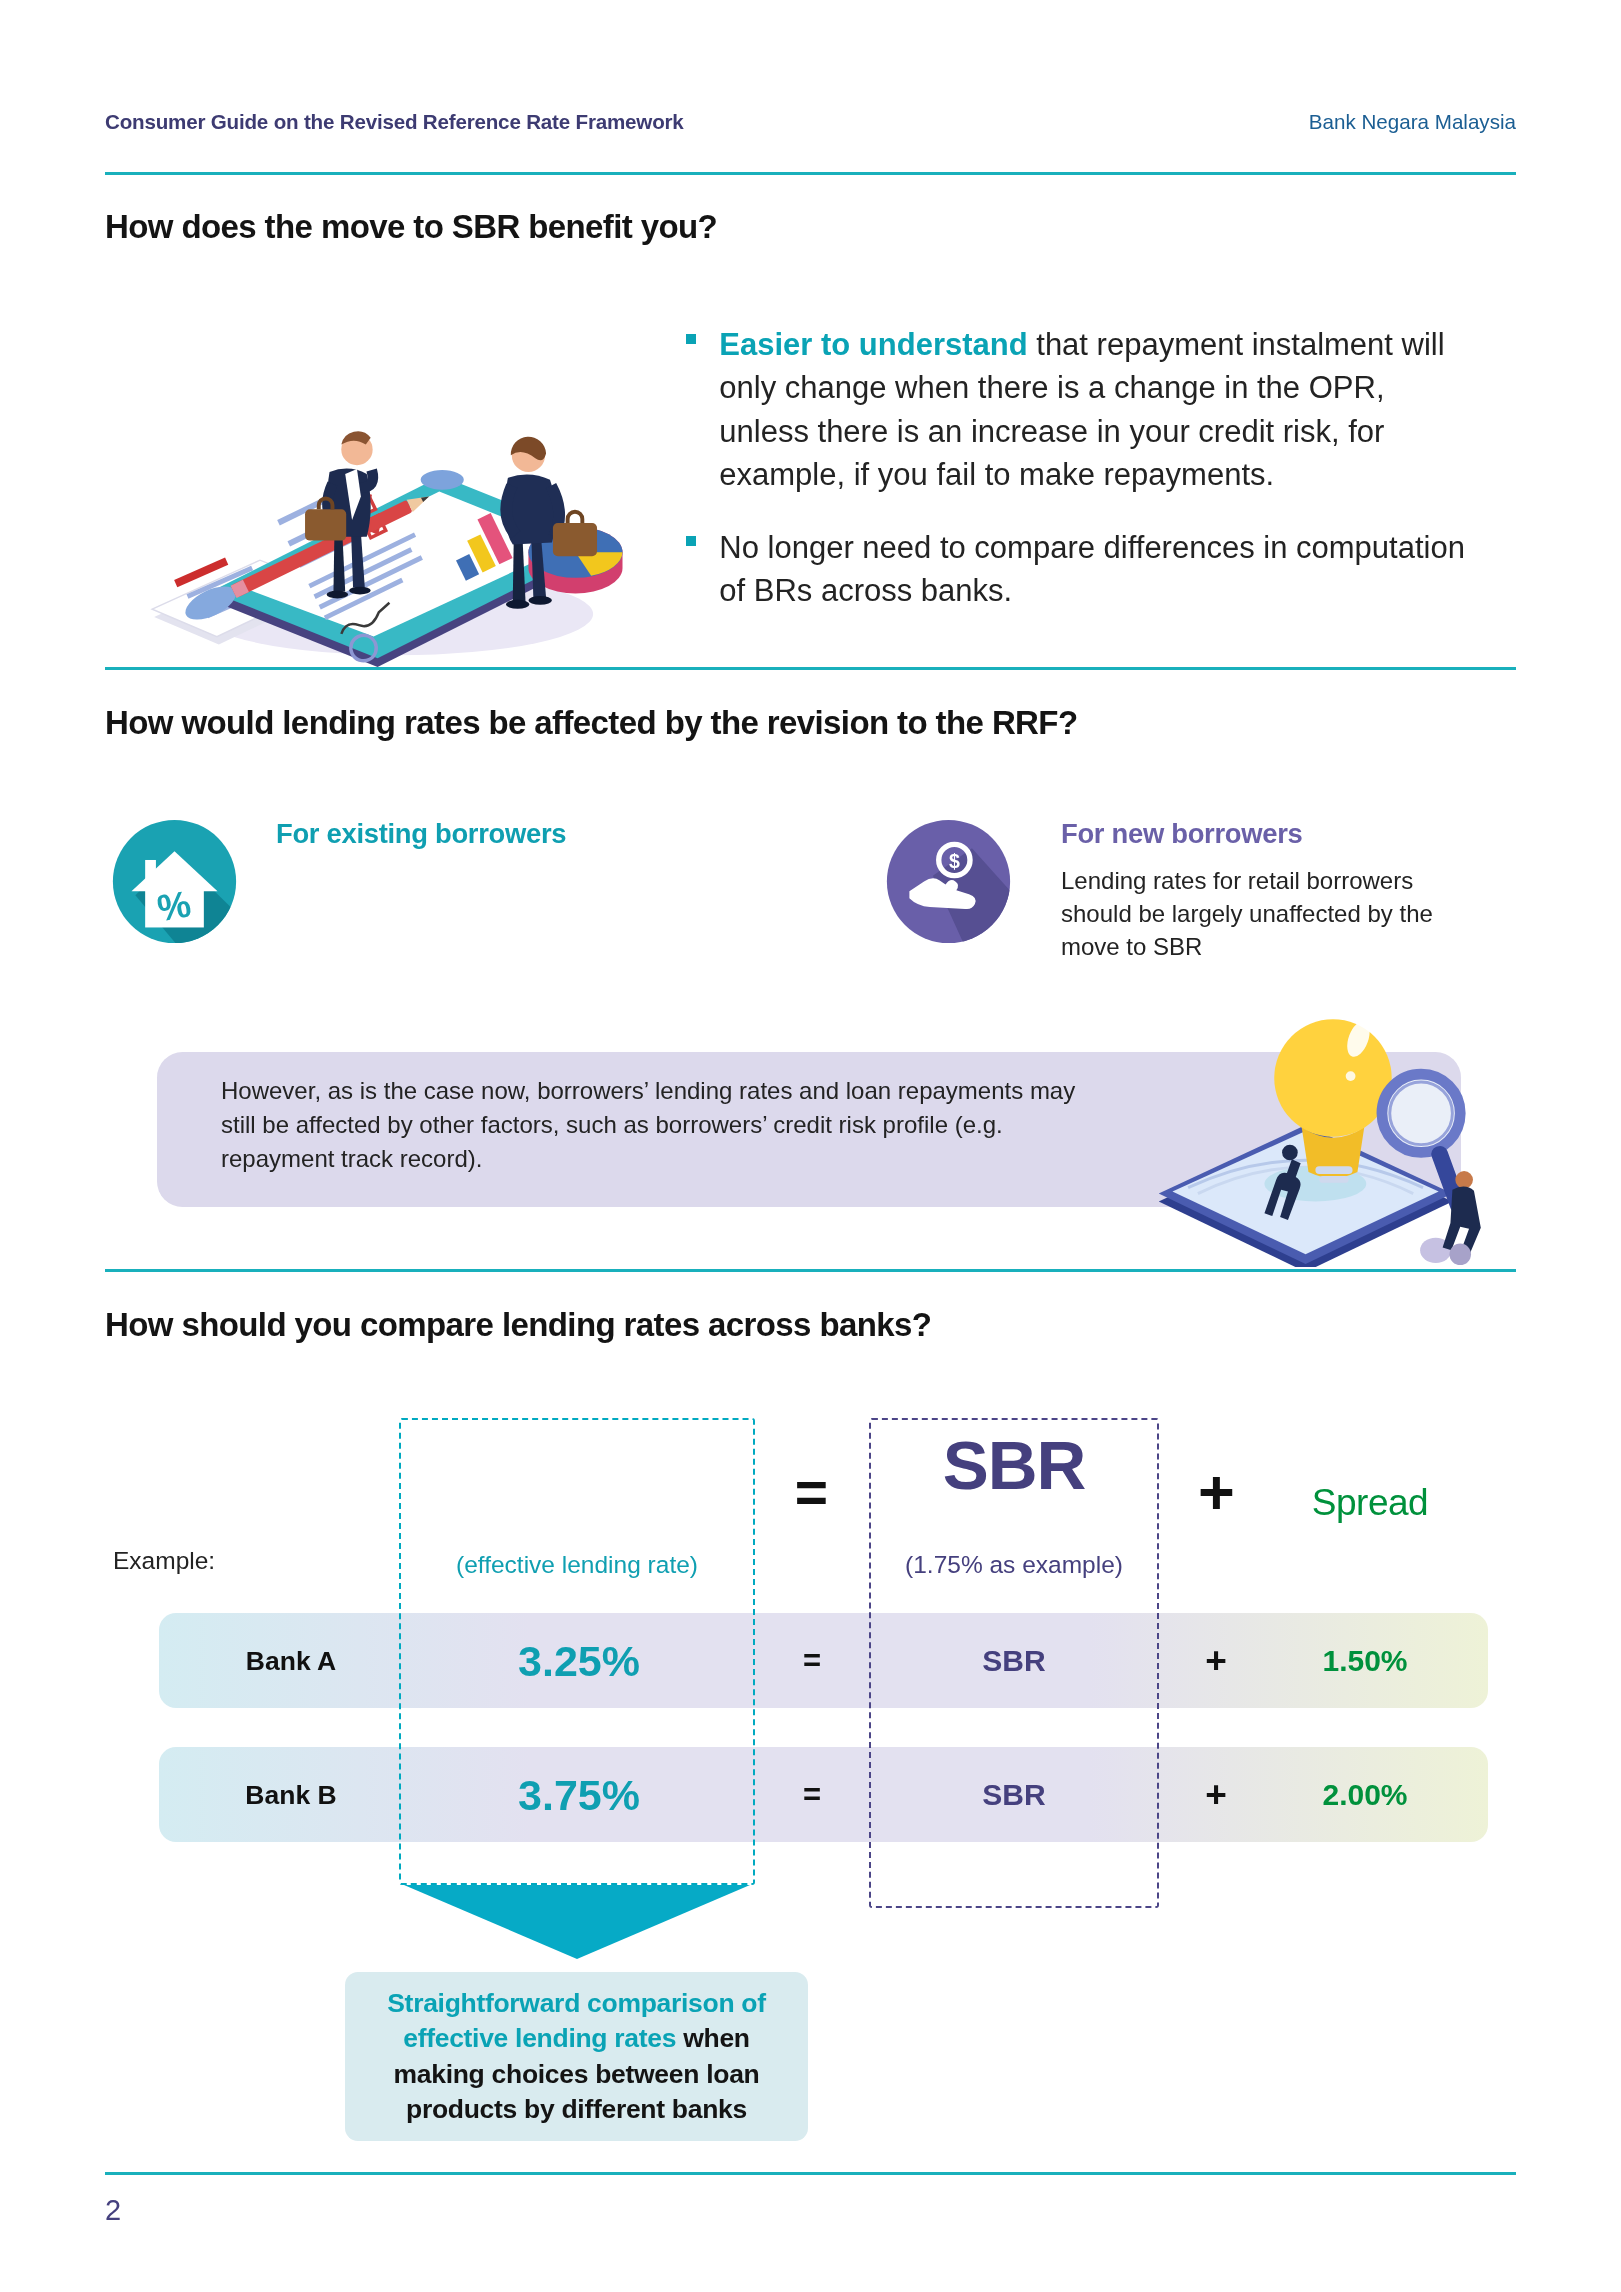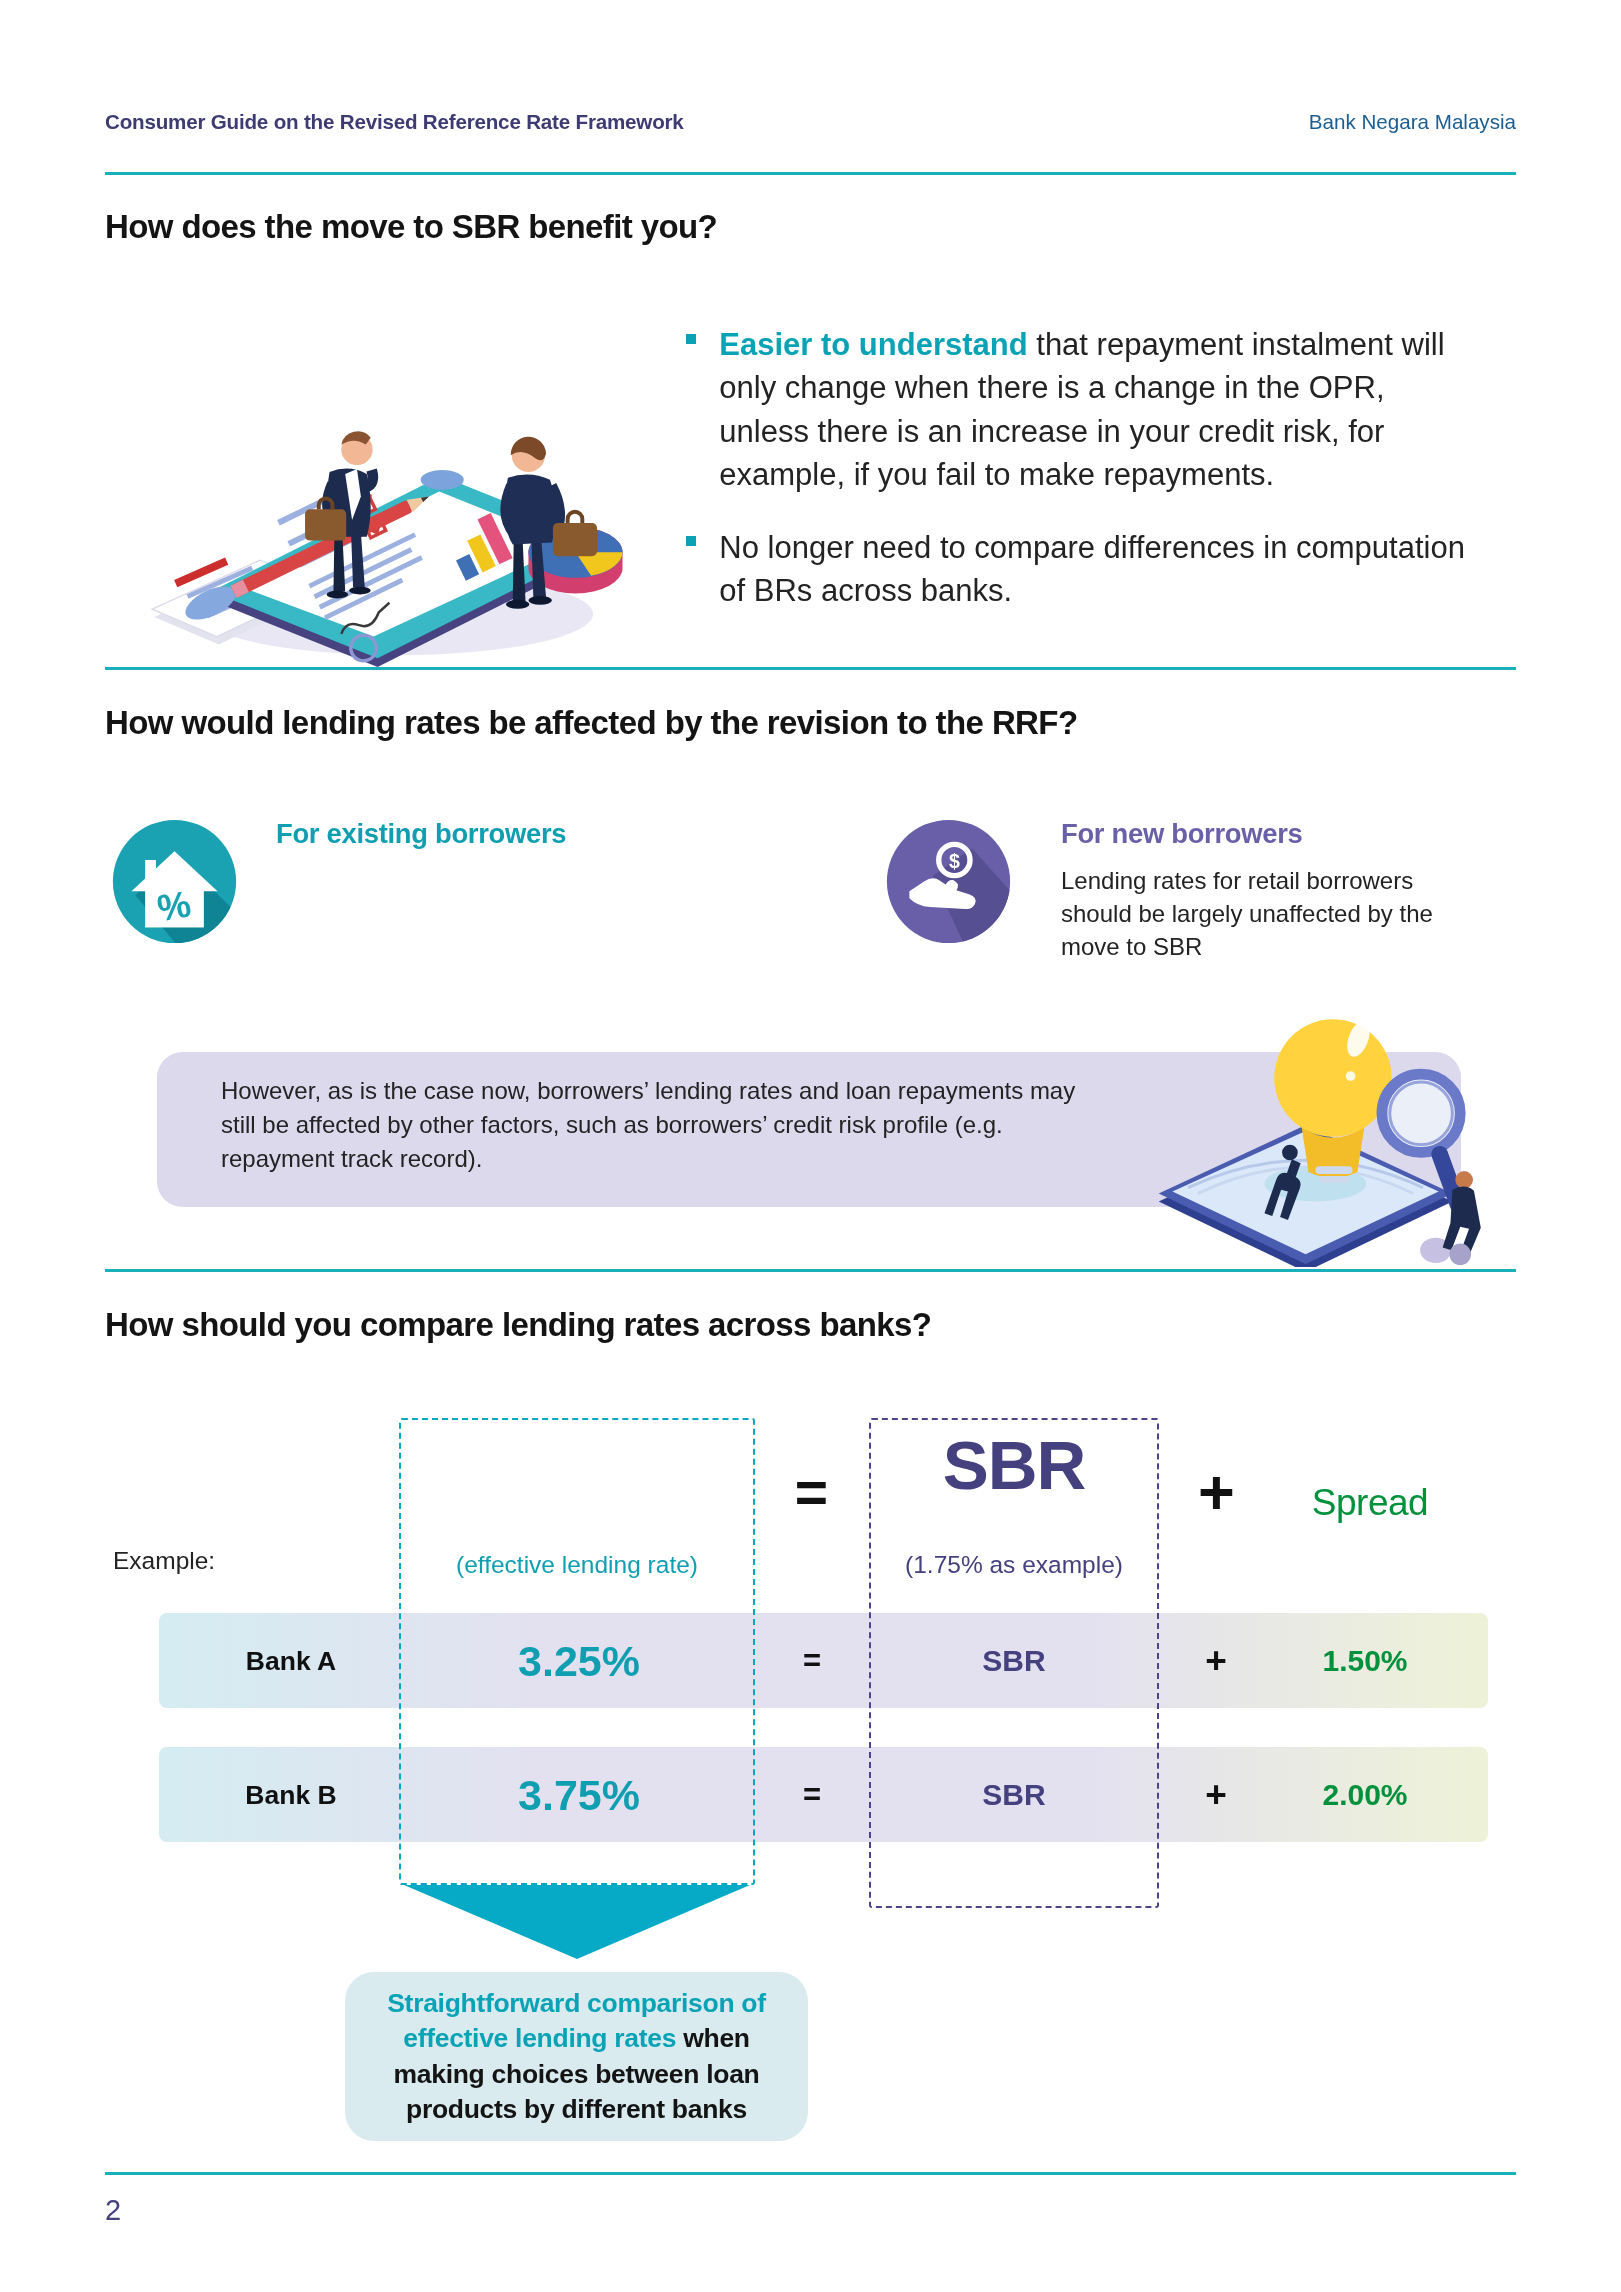--- a/index.html
+++ b/index.html
@@ -46,37 +46,37 @@
   .dash-teal { left:399px; top:1418px; width:356px; height:467px; border:2.9px dashed #00a9c0; }
   .dash-purple { left:869px; top:1418px; width:290px; height:490px; border:2.9px dashed #4b4587; }
   .ir-title { left:399px; top:1449px; width:356px; text-align:center; font-size:39px; font-weight:bold; color:#0f9fb1; line-height:1.08; letter-spacing:-0.5px; }
   .ir-sub { left:399px; top:1551px; width:356px; text-align:center; font-size:24.5px; color:#0f9fb1; }
   .eq-main { left:780px; top:1459px; width:63px; text-align:center; font-size:57px; font-weight:bold; color:#111; }
   .sbr-main { left:869px; top:1426px; width:290px; text-align:center; font-size:69px; font-weight:bold; color:#45407e; letter-spacing:-1px; }
   .sbr-sub { left:869px; top:1551px; width:290px; text-align:center; font-size:24.5px; color:#45407e; }
   .plus-main { left:1182px; top:1456px; width:69px; text-align:center; font-size:63px; font-weight:bold; color:#111; }
   .spread-main { left:1284px; top:1482px; width:172px; text-align:center; font-size:37px; font-weight:normal; color:#00913c; letter-spacing:-0.5px; }
 
-  .bank-row { left:159px; width:1329px; height:95px; border-radius:8px; z-index:1;
+  .bank-row { left:159px; width:1329px; height:95px; border-radius:17px; z-index:1;
     background:linear-gradient(90deg,#d4ecf2 0%,#e3e1f0 28%,#e3e1f0 70%,#eef2d7 100%); }
   .rowA { top:1613px; } .rowB { top:1747px; }
   .cell { position:absolute; top:50%; transform:translate(-50%,-50%); white-space:nowrap; }
   .c-bank { left:132px; font-size:26.5px; font-weight:bold; color:#111; }
   .c-rate { left:420px; font-size:43px; font-weight:bold; color:#0f9fb1; }
   .c-eq { left:653px; font-size:31px; font-weight:bold; color:#111; }
   .c-sbr { left:855px; font-size:30px; font-weight:bold; color:#45407e; }
   .c-plus { left:1057px; font-size:37px; font-weight:bold; color:#111; }
   .c-spread { left:1206px; font-size:30px; font-weight:bold; color:#00913c; }
 
   .arrow-down { left:404px; top:1885px; width:0; height:0;
     border-left:173px solid transparent; border-right:173px solid transparent;
     border-top:74px solid #06aac6; z-index:4; }
 
   .no-comp { left:861px; top:1911px; width:309px; text-align:center; font-size:25px; line-height:1.36; color:#232323; }
-  .callout { left:345px; top:1972px; width:463px; height:169px; background:#d9ebef; border-radius:29px;
+  .callout { left:345px; top:1972px; width:463px; height:169px; background:#d9ebef; border-radius:13px;
     display:flex; align-items:center; justify-content:center; }
   .callout-text { width:412px; text-align:center; font-size:26.5px; font-weight:bold; line-height:1.33; color:#141414; letter-spacing:-0.3px; }
 
   .page-num { left:105px; top:2194px; font-size:29px; color:#45407e; }
 </style>
 </head>
 <body>
 
 <div class="page">
 

